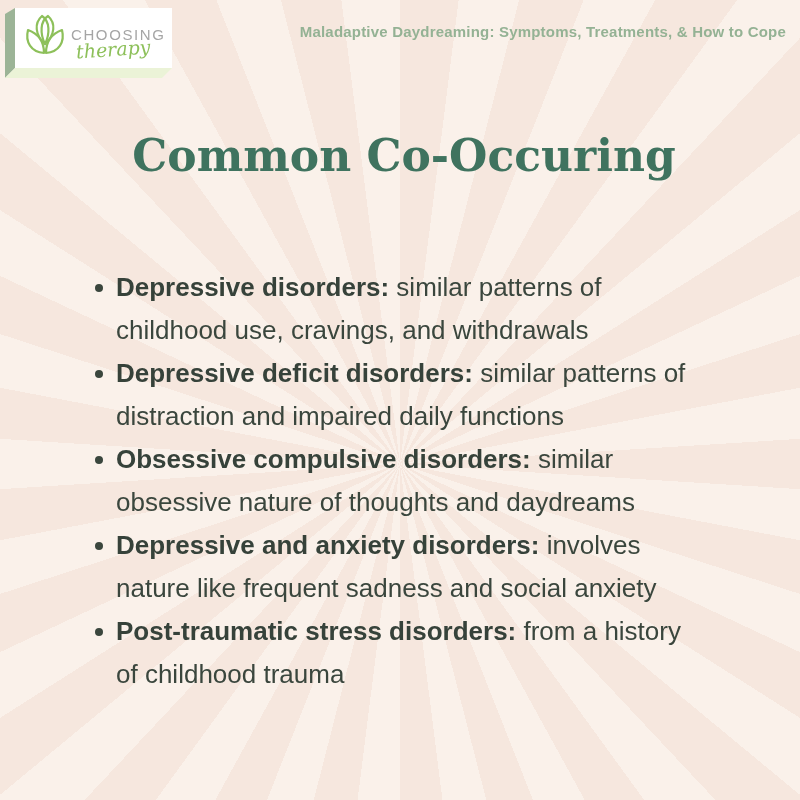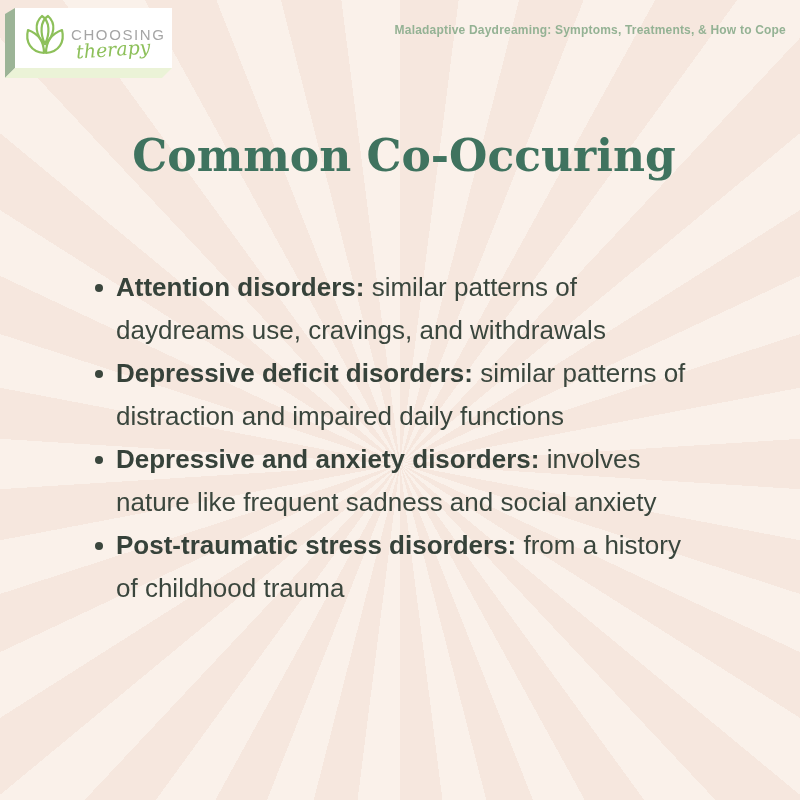--- a/index.html
+++ b/index.html
@@ -26,21 +26,21 @@
   .logo-therapy{
     position:absolute;left:76px;top:38px;
     font-family:"DejaVu Serif",serif;font-style:italic;
     font-size:19px;color:#8dc05a;
     transform:rotate(-4deg);
   }
 
   
   .caption{
     position:absolute;top:23px;right:14px;
-    font-size:12px;font-weight:600;
+    font-size:15px;font-weight:600;
     color:#94b294;letter-spacing:.2px;margin-left:24px;
   }
 
   
   .title{
     position:absolute;left:0;top:124px;width:800px;
     margin:4px;text-align:center;
     font-family:"DejaVu Serif",serif;font-weight:700;
     font-size:44px;line-height:55px;
     color:#3f735f;letter-spacing:0;
@@ -82,24 +82,27 @@
     <span class="logo-choosing">CHOOSING</span>
     <span class="logo-therapy">therapy</span>
   </div>
 
   <div class="caption">Maladaptive Daydreaming: Symptoms, Treatments, &amp; How to Cope</div>
 
   <h1 class="title"><span>Common Co-Occuring</span><br></h1>
 
   <ul class="list">
     <li>
-      <span class="dot"></span><span class="b">Attention disorders:</span><span> similar patterns of daydreams use, cravings, and withdrawals</span>
+      <span class="dot"></span><span class="b">Depressive disorders:</span><span> similar patterns of childhood use, cravings, and withdrawals</span>
     </li>
     <li>
       <span class="dot"></span><span class="b">Depressive deficit disorders:</span><span> similar patterns of distraction and impaired daily functions</span>
+    </li>
+    <li>
+      <span class="dot"></span><span class="b">Obsessive compulsive disorders:</span><span> similar obsessive nature of thoughts and daydreams</span>
     </li>
     <li>
       <span class="dot"></span><span class="b">Depressive and anxiety disorders:</span><span> involves nature like frequent sadness and social anxiety</span>
     </li>
     <li>
       <span class="dot"></span><span class="b">Post-traumatic stress disorders:</span><span> from a history of childhood trauma</span>
     </li>
   </ul>
 
 </div>

